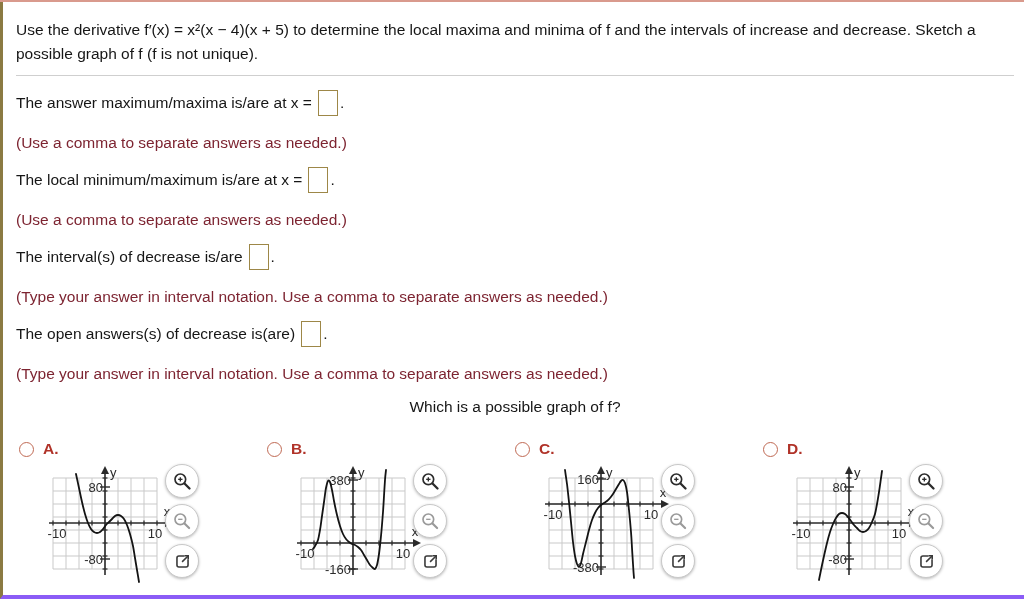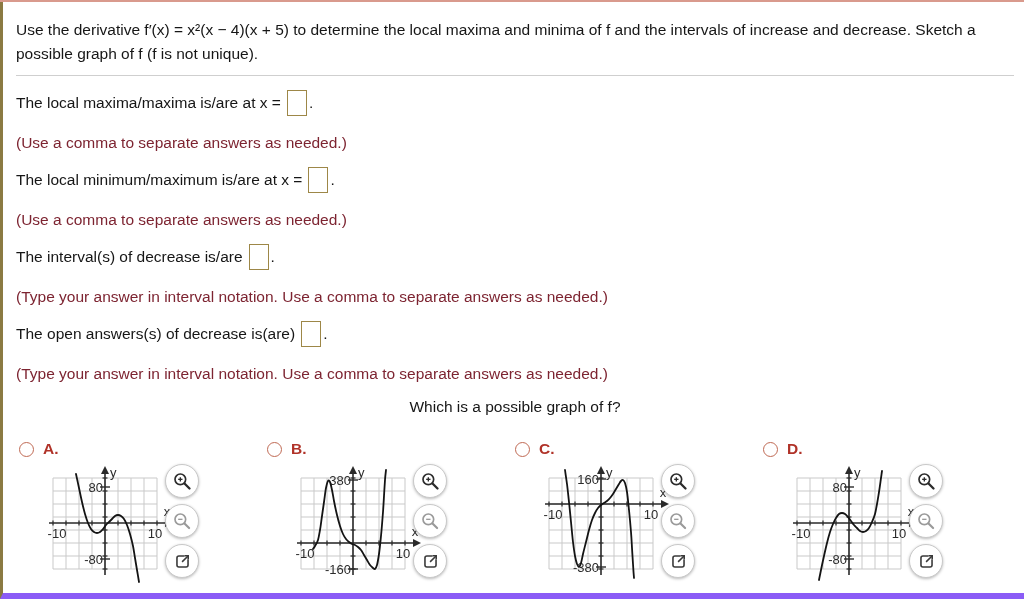--- a/index.html
+++ b/index.html
@@ -4,21 +4,21 @@
 <style>
   * { box-sizing: border-box; }
   html,body { margin:0; padding:0; background:#fff; }
   body {
     width:1024px; height:614px; overflow:hidden; position:relative;
     font-family:"Liberation Sans", sans-serif; color:#1c1c1c;
   }
   .top-line { position:absolute; top:0; left:0; width:1024px; height:2px; background:#d99a8d; z-index:5; }
   .frame {
     position:absolute; top:0; left:0; width:1024px; height:599px;
-    border-left:3px solid #8b7a42; border-bottom:6px solid #8b5cf6;
+    border-left:3px solid #8b7a42; border-bottom:4px solid #8b5cf6;
     background:#fff; padding:18px 10px 8px 13px;
   }
   .question { font-size:15.5px; line-height:24px; max-width:990px; color:#161616; }
   .sep { border:none; border-top:1px solid #cfcfcf; margin:9px 0 0 0; }
   .prompts { margin-top:12px; }
   .prompt-row { margin-bottom:12px; }
   .prompt-line { font-size:15.5px; height:29px; display:flex; align-items:center; }
   .prompt-text { color:#161616; }
   .answer-box {
     width:20px; height:26px; margin:0 2px 0 6px; padding:0;
@@ -51,21 +51,21 @@
 <body>
 
 <div class="top-line"></div>
 
 <div class="frame">
   <div class="question">Use the derivative f′(x) = x²(x − 4)(x + 5) to determine the local maxima and minima of f and the intervals of increase and decrease. Sketch a possible graph of f (f is not unique).</div>
   <hr class="sep">
   <div class="prompts">
   <div class="prompt-row">
     <div class="prompt-line">
-      <span class="prompt-text">The local maxima/maxima is/are at x =</span>
+      <span class="prompt-text">The answer maximum/maxima is/are at x =</span>
       <input type="text" class="answer-box" style="">
       <span class="prompt-suffix">.</span>
     </div>
     <div class="hint">(Use a comma to separate answers as needed.)</div>
   </div>
 
   <div class="prompt-row">
     <div class="prompt-line">
       <span class="prompt-text">The local minimum/maximum is/are at x =</span>
       <input type="text" class="answer-box" style="">

